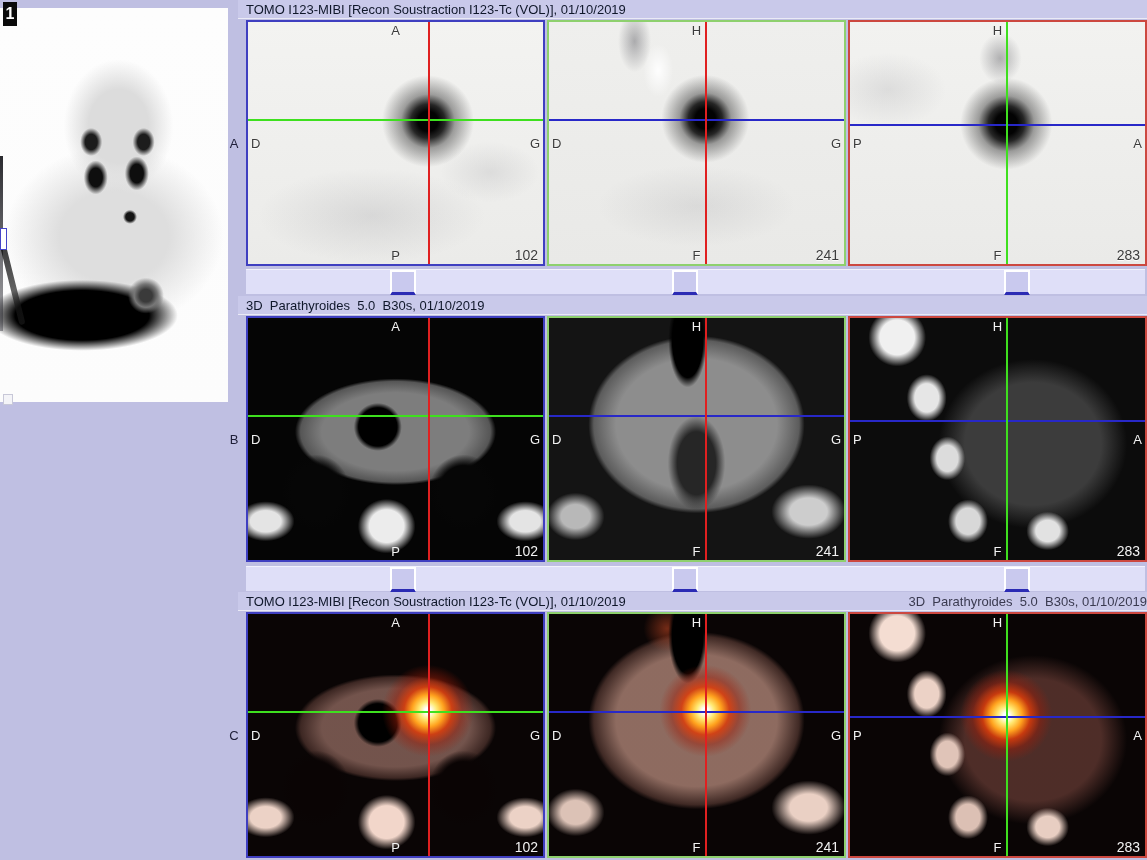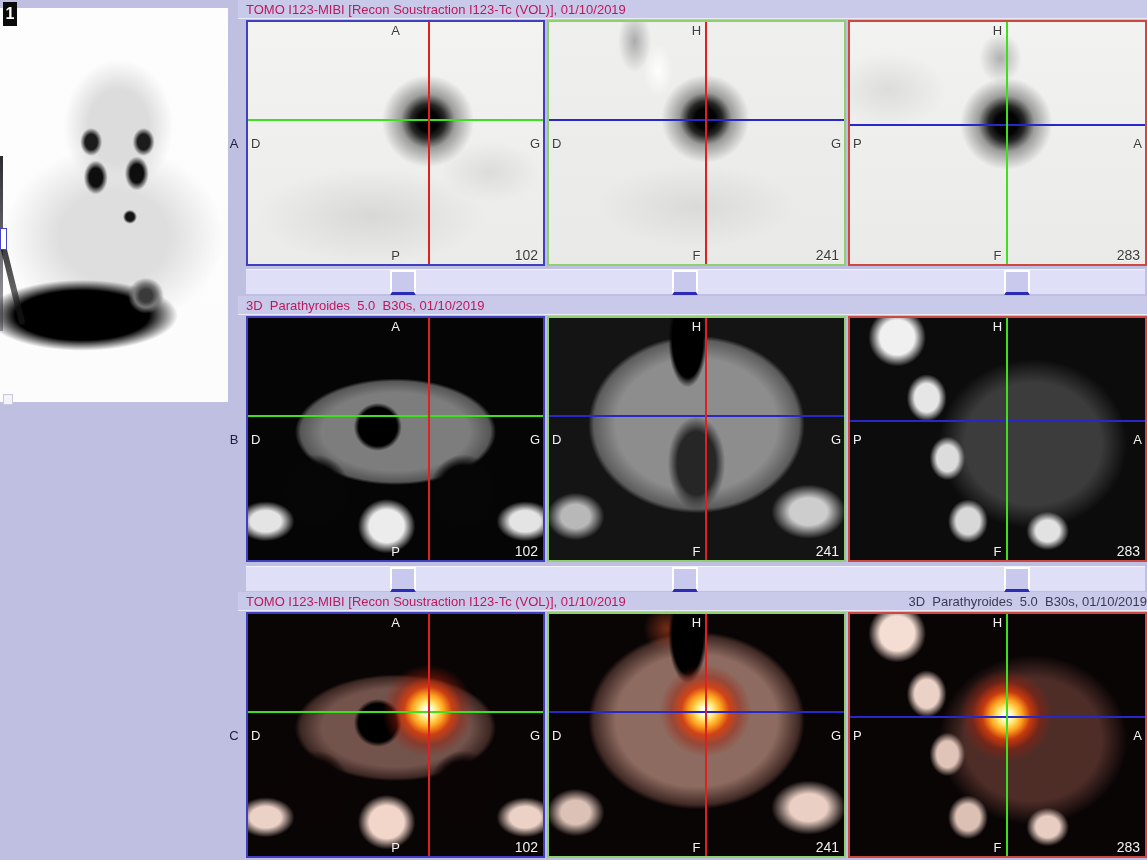--- a/index.html
+++ b/index.html
@@ -22,21 +22,21 @@
   .arm-band{position:absolute;left:8px;top:222px;width:6px;height:96px;background:linear-gradient(rgba(10,10,10,.85),rgba(30,30,30,.55));transform:rotate(-14deg);border-radius:3px;}
   .edge-strip{position:absolute;left:0;top:148px;width:3px;height:175px;background:linear-gradient(rgba(20,20,25,.9),rgba(40,40,50,.4));}
   .frame-badge{position:absolute;left:3px;top:2px;width:14px;height:24px;background:#0a0a0a;color:#fff;
     font-size:16px;font-weight:bold;text-align:center;line-height:24px;}
   .edge-marker{position:absolute;left:0;top:228px;width:5px;height:20px;background:#fff;border:1px solid #4444c8;}
   .frame-marker{position:absolute;left:3px;top:394px;width:8px;height:9px;border:1px solid #c8c8d8;background:#f4f4f8;}
 
   
   #main{position:absolute;left:238px;top:0;width:909px;height:860px;}
   .titlebar{position:absolute;left:0;width:909px;height:18px;background:#c9c9ea;border-bottom:1px solid #eaeaf6;}
-  .titlebar .tl{position:absolute;left:8px;top:2px;font-size:13px;color:#be185d;white-space:pre;text-align:center;}
+  .titlebar .tl{position:absolute;left:8px;top:2px;font-size:13px;color:#0f172a;white-space:pre;text-align:center;}
   .titlebar .tr{position:absolute;right:0px;top:2px;font-size:13px;color:#3a3a50;white-space:pre;}
   .tb-a{top:0;} .tb-b{top:296px;} .tb-c{top:592px;}
 
   .rowletter{position:absolute;width:16px;text-align:center;font-size:13px;color:#20203a;}
   .rl-a{left:-12px;top:136px;} .rl-b{left:-12px;top:432px;} .rl-c{left:-12px;top:728px;}
 
   .panel{position:absolute;width:295px;height:242px;border:2px solid #000;}
   .row-a{top:20px;} .row-b{top:316px;} .row-c{top:612px;}
   .col1{left:8px;border-color:#3f3fc0;} .col2{left:309px;border-color:#8ed06e;} .col3{left:610px;border-color:#cc4840;}
   .img{position:absolute;left:0;top:0;width:100%;height:100%;}

